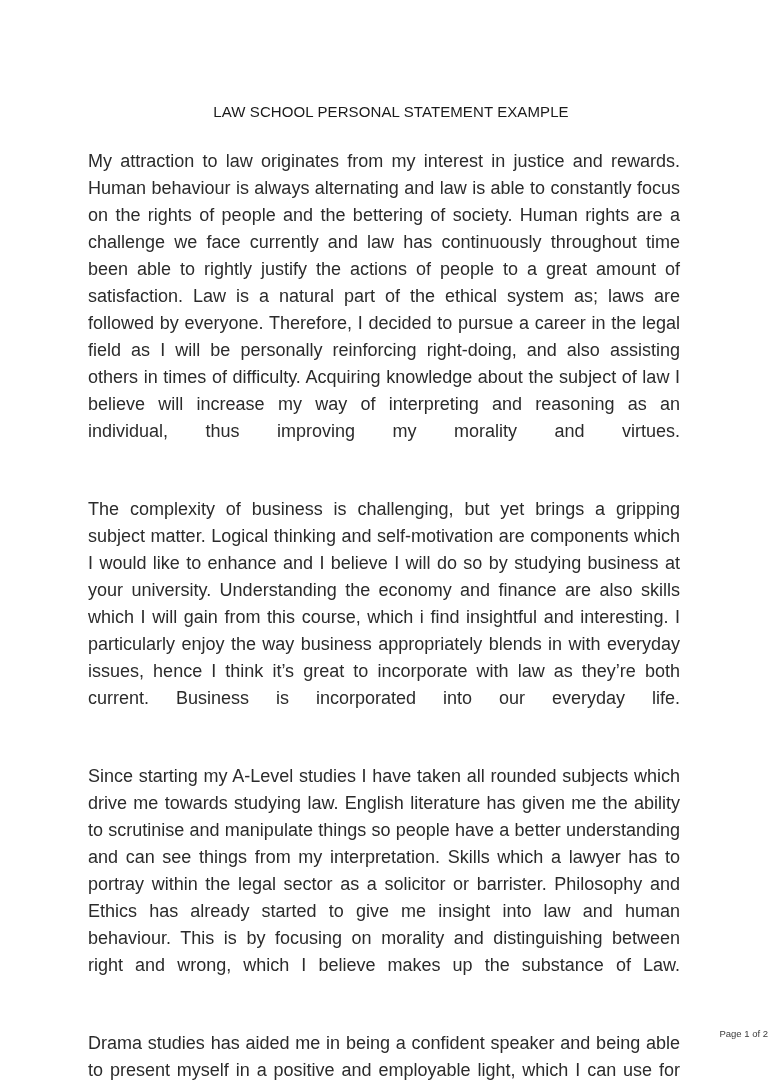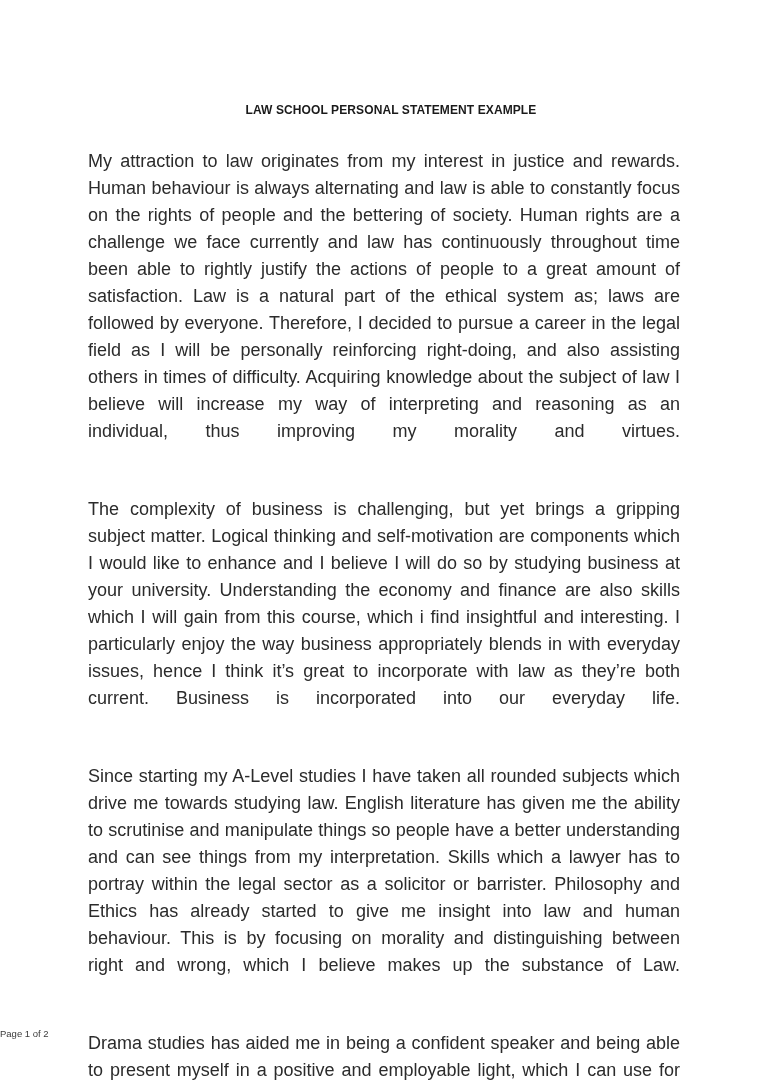--- a/index.html
+++ b/index.html
@@ -23,22 +23,22 @@
     box-sizing: border-box;
     overflow: hidden;
   }
 
   .doc-title {
     position: absolute;
     left: 14px;
     right: 0;
     top: 92px;
     text-align: center;
-    font-size: 12px;
-    font-weight: bold;
+    font-size: 15px;
+    font-weight: normal;
     letter-spacing: 0.1px;
     color: #1a1a1a;
     line-height: 20px;
   }
 
   .body-area {
     position: absolute;
     left: 88px;
     top: 148px;
     width: 592px;
@@ -63,21 +63,21 @@
     content: "";
     display: inline-block;
     width: 100%;
   }
 
   .footer {
     position: absolute;
     left: 0;
     right: 0;
     top: 1028px;
-    text-align: left;
+    text-align: right;
     font-size: 9.5px;
     color: #3a3a3a;
     line-height: 12px;
   }
 </style>
 </head>
 <body>
 
 <div class="page">
 

